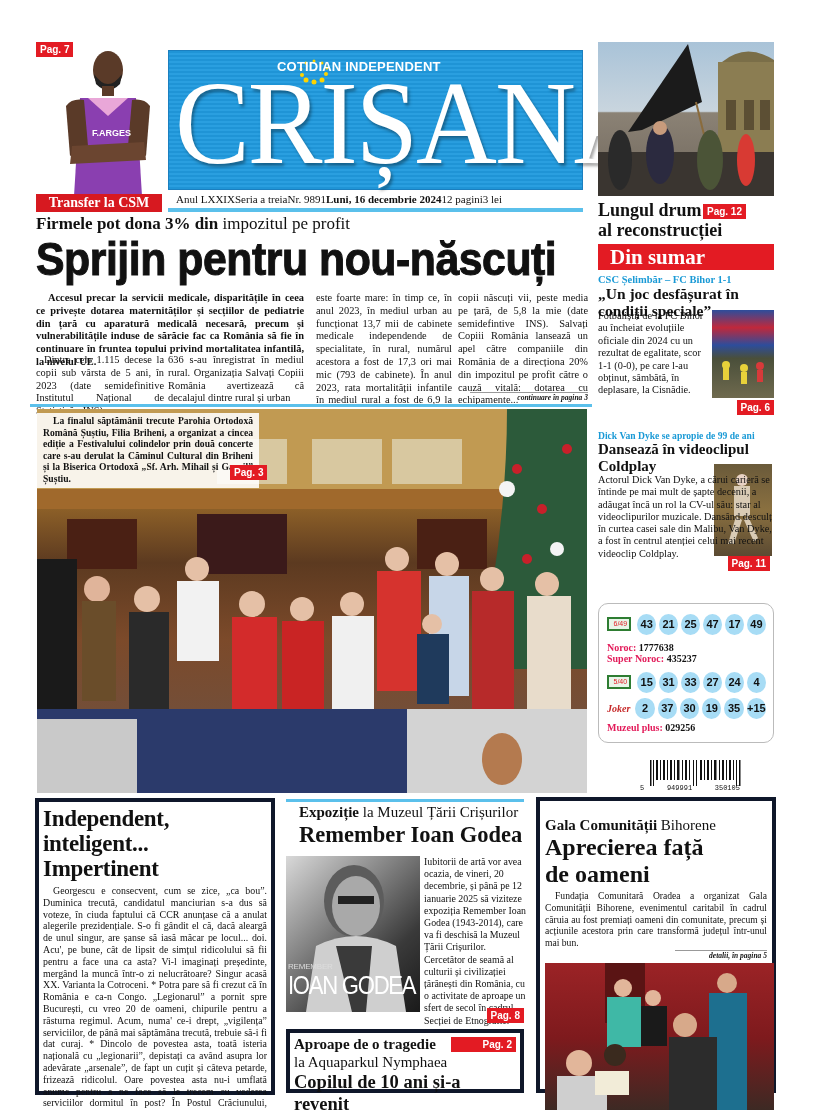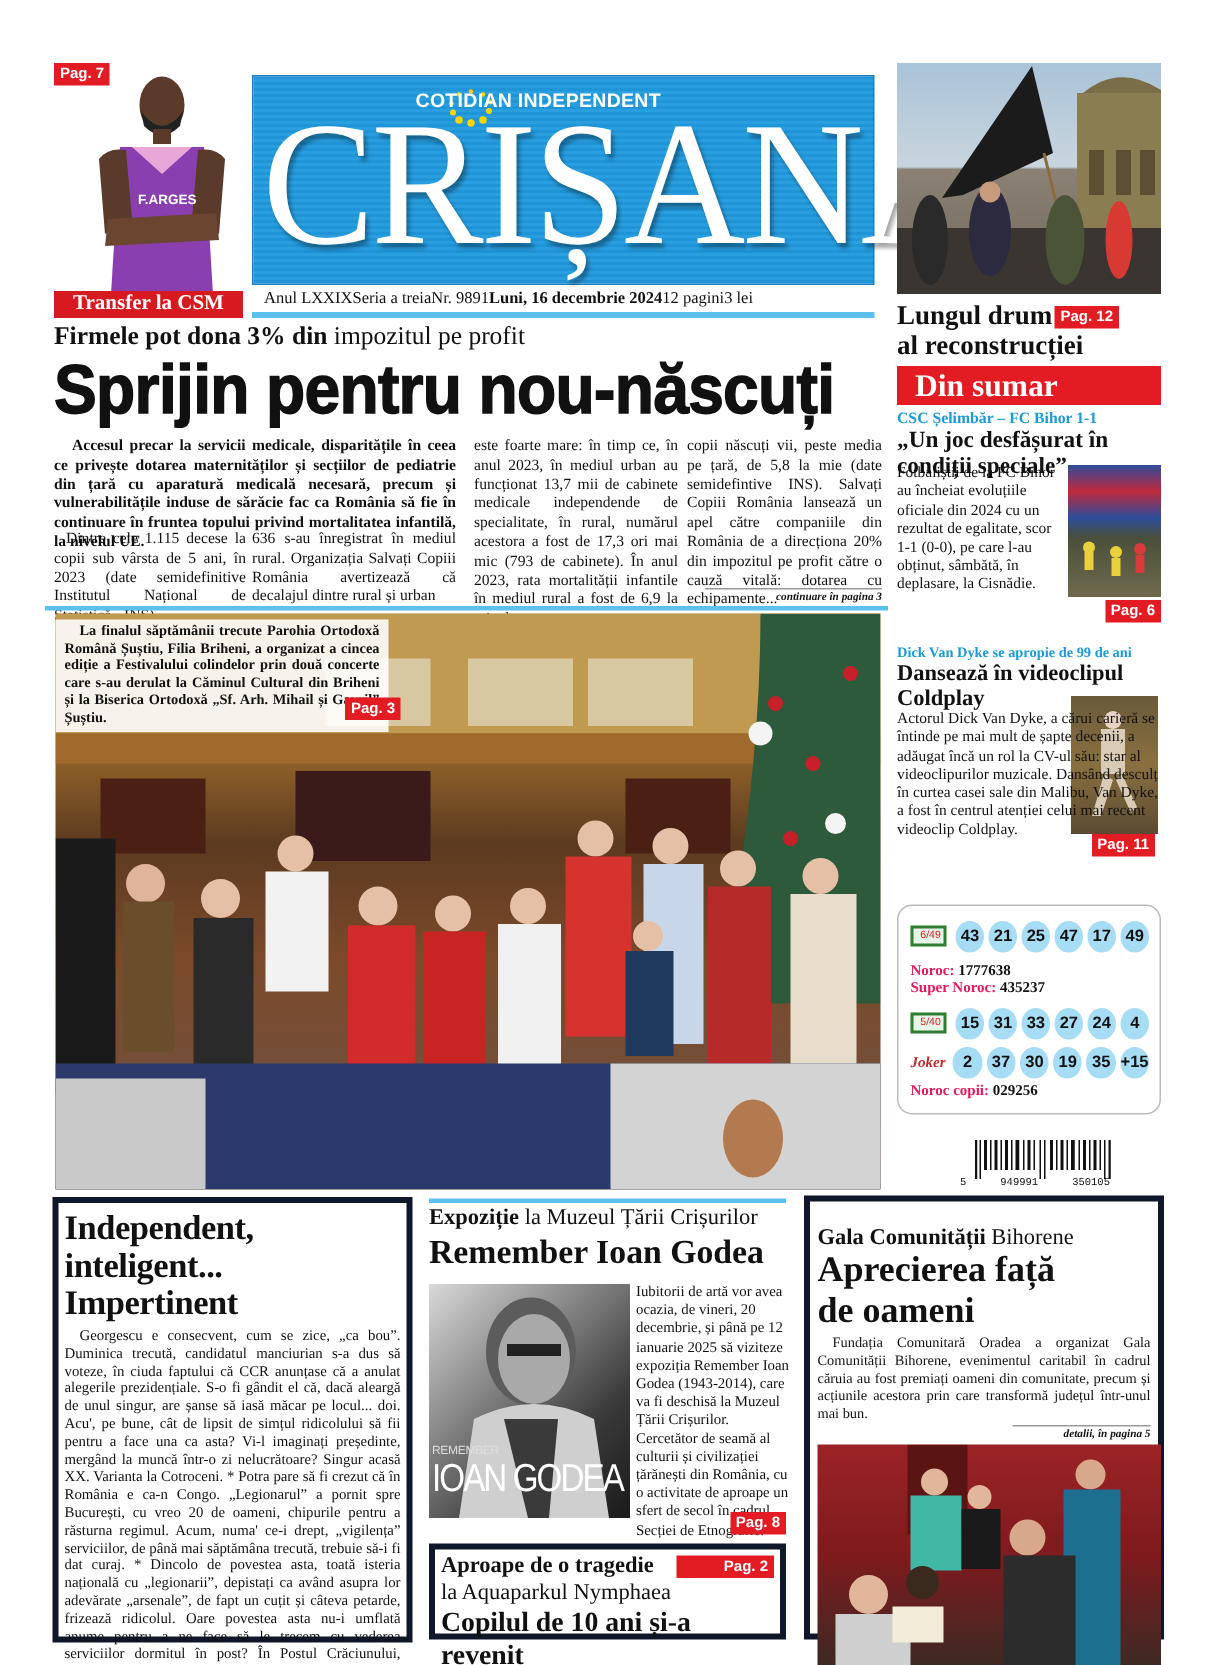--- a/index.html
+++ b/index.html
@@ -225,21 +225,21 @@
   </div>
   <div class="lotto-row" style="margin-top:2px;">
     <span style="display:inline-block;width:34px;font-size:10px;color:#c62828;font-style:italic;font-weight:bold;">Joker</span>
     <span class="lotto-ball">2</span>
     <span class="lotto-ball">37</span>
     <span class="lotto-ball">30</span>
     <span class="lotto-ball">19</span>
     <span class="lotto-ball">35</span>
     <span class="lotto-ball">+15</span>
   </div>
-  <div style="margin-top:2px;"><span class="lbl-red">Noroc copii:</span> <b>029256</b></div>
+  <div style="margin-top:2px;"><span class="lbl-red">Muzeul plus:</span> <b>029256</b></div>
 </div>
 
 <div class="abs" style="left:640px;top:760px;width:110px;height:34px;">
   <svg width="110" height="26">
     <g fill="#111">
       <rect x="10" y="0" width="1.5" height="26"></rect>
         <rect x="13" y="0" width="1" height="26"></rect>
       <rect x="16" y="0" width="2" height="20"></rect>
         <rect x="20" y="0" width="1" height="20"></rect>
         <rect x="23" y="0" width="2" height="20"></rect>
@@ -276,21 +276,21 @@
 <div class="abs box" style="left:35px;top:798px;width:240px;height:297px;padding:4px 4px 0 4px;">
   <div class="bold" style="font-size:23px;line-height:25px;letter-spacing:-0.3px;">
     <div>Independent,</div>
     <div>inteligent... Impertinent</div>
   </div>
   <div class="just" style="font-size:9.9px;line-height:11.8px;text-indent:10px;margin-top:4px;">Georgescu e consecvent, cum se zice, „ca bou”. Duminica trecută, candidatul manciurian s-a dus să voteze, în ciuda faptului că CCR anunțase că a anulat alegerile prezidențiale. S-o fi gândit el că, dacă aleargă de unul singur, are șanse să iasă măcar pe locul... doi. Acu', pe bune, cât de lipsit de simțul ridicolului să fii pentru a face una ca asta? Vi-l imaginați președinte, mergând la muncă într-o zi nelucrătoare? Singur acasă XX. Varianta la Cotroceni. * Potra pare să fi crezut că în România e ca-n Congo. „Legionarul” a pornit spre București, cu vreo 20 de oameni, chipurile pentru a răsturna regimul. Acum, numa' ce-i drept, „vigilența” serviciilor, de până mai săptămâna trecută, trebuie să-i fi dat curaj. * Dincolo de povestea asta, toată isteria națională cu „legionarii”, depistați ca având asupra lor adevărate „arsenale”, de fapt un cuțit și câteva petarde, frizează ridicolul. Oare povestea asta nu-i umflată anume pentru a ne face să le trecem cu vederea serviciilor dormitul în post? În Postul Crăciunului, desigur.</div>
   <div style="text-align:right;font-style:italic;font-weight:bold;font-size:7.5px;border-top:1px solid #999;margin-left:110px;margin-top:2px;">continuare, în pagina 3</div>
 </div>
 
 <div class="abs blueline" style="left:286px;top:799px;width:238px;"></div>
-<div class="abs" style="left:286px;top:804px;width:240px;height:222px;">
+<div class="abs" style="left:286px;top:804px;width:240px;height:222px;padding-left:13px;">
   <div style="font-size:15px;"><b>Expoziție</b> <span>la Muzeul Țării Crișurilor</span></div>
   <div class="bold" style="font-size:22.5px;line-height:28px;">Remember Ioan Godea</div>
   <div class="abs photo" style="left:0;top:52px;width:134px;height:156px;background:linear-gradient(135deg,#d9d9d9 0%,#8a8a8a 35%,#3a3a3a 70%,#1a1a1a 100%);">
     <svg width="134" height="156">
         <ellipse cx="68" cy="45" rx="30" ry="36" fill="#5c5c5c"></ellipse>
         <ellipse cx="70" cy="50" rx="24" ry="30" fill="#a9a9a9"></ellipse>
         <rect x="52" y="40" width="36" height="8" fill="#222"></rect>
         <path d="M20 156 L30 90 Q70 70 110 90 L120 156Z" fill="#cfcfcf"></path>
         <path d="M50 90 L66 156 L80 156 L86 90Z" fill="#3a3a3a"></path>
       </svg>

